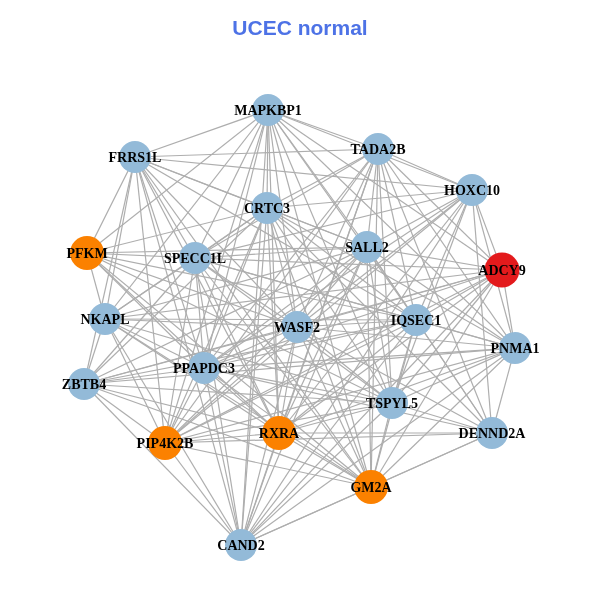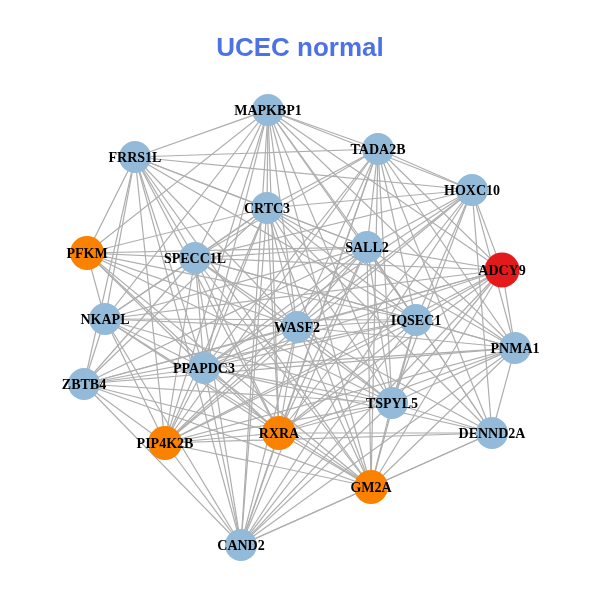--- a/index.html
+++ b/index.html
@@ -6,27 +6,27 @@
   .figure {
     position: relative;
     width: 600px;
     height: 600px;
     background: #ffffff;
     overflow: hidden;
     font-family: "Liberation Sans", sans-serif;
   }
   .figure-title {
     position: absolute;
-    top: 32px;
+    top: 16px;
     left: 0;
     width: 100%;
     text-align: center;
     font-family: "Liberation Sans", sans-serif;
     font-weight: bold;
-    font-size: 26px;
+    font-size: 21px;
     letter-spacing: 0px;
   }
   svg.graph {
     position: absolute;
     top: 0;
     left: 0;
   }
   svg .edge { stroke-width: 1.2px; fill: none; }
   svg .node-label {
     font-family: "Liberation Serif", "DejaVu Serif", serif;

